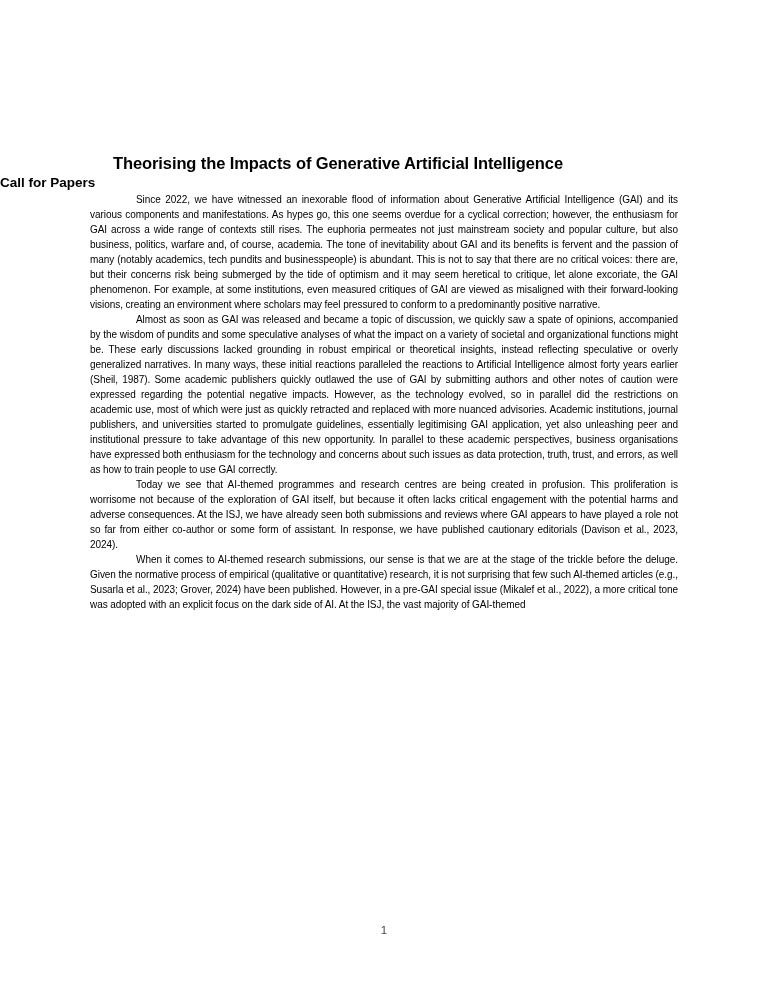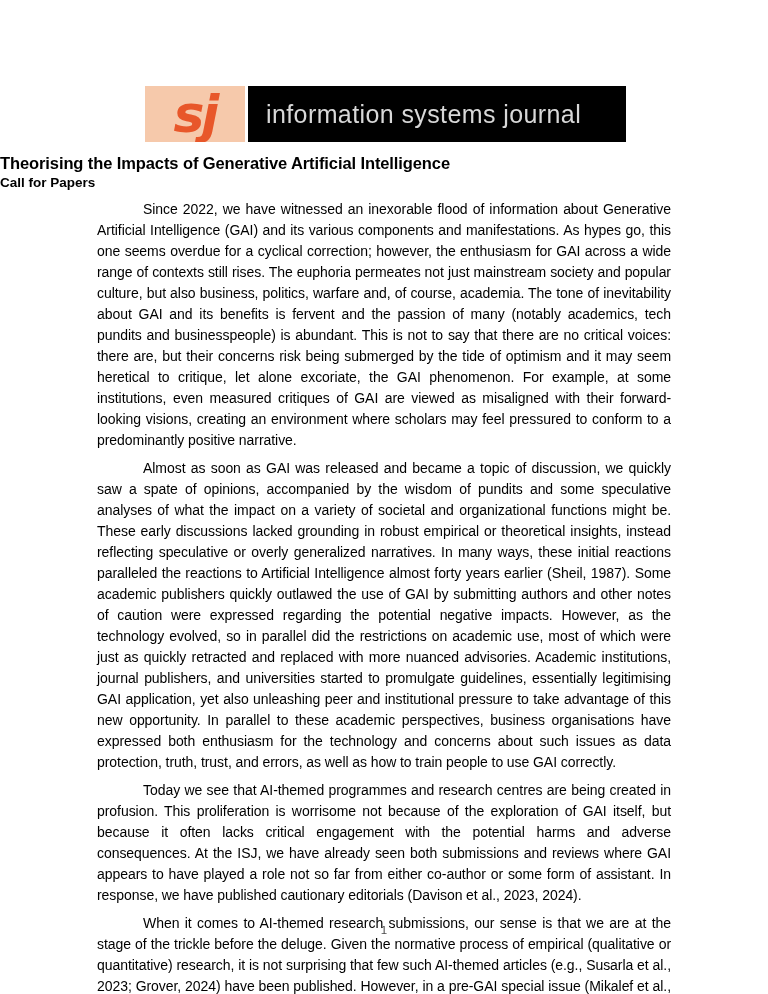--- a/index.html
+++ b/index.html
@@ -76,20 +76,21 @@
     letter-spacing: 0.4px;
     white-space: nowrap;
   }
 
   
   .doc-title {
     position: absolute;
     left: 0;
     top: 143px;
     width: 676px;
+    text-align: center;
     font-size: 16.5px;
     line-height: 19px;
     font-weight: bold;
     letter-spacing: -0.1px;
   }
   .doc-subtitle {
     position: absolute;
     left: 0;
     top: 163px;
     width: 768px;
@@ -99,25 +100,25 @@
   }
 
   
   .body-copy {
     position: absolute;
     left: 90px;
     top: 192px;
     width: 588px;
   }
   .body-copy p {
-    margin: 7px;
+    margin: 0;
     text-indent: 46px;
     text-align: justify;
-    font-size: 14px;
-    line-height: 21px;
+    font-size: 10px;
+    line-height: 15px;
     letter-spacing: -0.05px;
     word-spacing: -0.1px;
     hyphens: none;
   }
 
   
   .page-number {
     position: absolute;
     left: 0;
     top: 923px;
@@ -126,28 +127,20 @@
     font-size: 11.5px;
     line-height: 14px;
     color: #4a4a4a;
   }
 </style>
 </head>
 <body>
 
 <div class="page">
 
-  <div class="masthead">
-    <div class="logo-mark">
-      <span class="sj-glyph">sj</span>
-    </div>
-    <div class="logo-wordmark">
-      <span class="wordmark-text">information systems journal</span>
-    </div>
-  </div>
 
   <h1 class="doc-title">Theorising the Impacts of Generative Artificial Intelligence</h1>
   <h2 class="doc-subtitle">Call for Papers</h2>
 
   <div class="body-copy">
     <p>Since 2022, we have witnessed an inexorable flood of information about Generative Artificial Intelligence (GAI) and its various components and manifestations. As hypes go, this one seems overdue for a cyclical correction; however, the enthusiasm for GAI across a wide range of contexts still rises. The euphoria permeates not just mainstream society and popular culture, but also business, politics, warfare and, of course, academia. The tone of inevitability about GAI and its benefits is fervent and the passion of many (notably academics, tech pundits and businesspeople) is abundant. This is not to say that there are no critical voices: there are, but their concerns risk being submerged by the tide of optimism and it may seem heretical to critique, let alone excoriate, the GAI phenomenon. For example, at some institutions, even measured critiques of GAI are viewed as misaligned with their forward-looking visions, creating an environment where scholars may feel pressured to conform to a predominantly positive narrative.</p>
     <p>Almost as soon as GAI was released and became a topic of discussion, we quickly saw a spate of opinions, accompanied by the wisdom of pundits and some speculative analyses of what the impact on a variety of societal and organizational functions might be. These early discussions lacked grounding in robust empirical or theoretical insights, instead reflecting speculative or overly generalized narratives. In many ways, these initial reactions paralleled the reactions to Artificial Intelligence almost forty years earlier (Sheil, 1987). Some academic publishers quickly outlawed the use of GAI by submitting authors and other notes of caution were expressed regarding the potential negative impacts. However, as the technology evolved, so in parallel did the restrictions on academic use, most of which were just as quickly retracted and replaced with more nuanced advisories. Academic institutions, journal publishers, and universities started to promulgate guidelines, essentially legitimising GAI application, yet also unleashing peer and institutional pressure to take advantage of this new opportunity. In parallel to these academic perspectives, business organisations have expressed both enthusiasm for the technology and concerns about such issues as data protection, truth, trust, and errors, as well as how to train people to use GAI correctly.</p>
     <p>Today we see that AI-themed programmes and research centres are being created in profusion. This proliferation is worrisome not because of the exploration of GAI itself, but because it often lacks critical engagement with the potential harms and adverse consequences. At the ISJ, we have already seen both submissions and reviews where GAI appears to have played a role not so far from either co-author or some form of assistant. In response, we have published cautionary editorials (Davison et al., 2023, 2024).</p>
     <p>When it comes to AI-themed research submissions, our sense is that we are at the stage of the trickle before the deluge. Given the normative process of empirical (qualitative or quantitative) research, it is not surprising that few such AI-themed articles (e.g., Susarla et al., 2023; Grover, 2024) have been published. However, in a pre-GAI special issue (Mikalef et al., 2022), a more critical tone was adopted with an explicit focus on the dark side of AI. At the ISJ, the vast majority of GAI-themed</p>
   </div>

